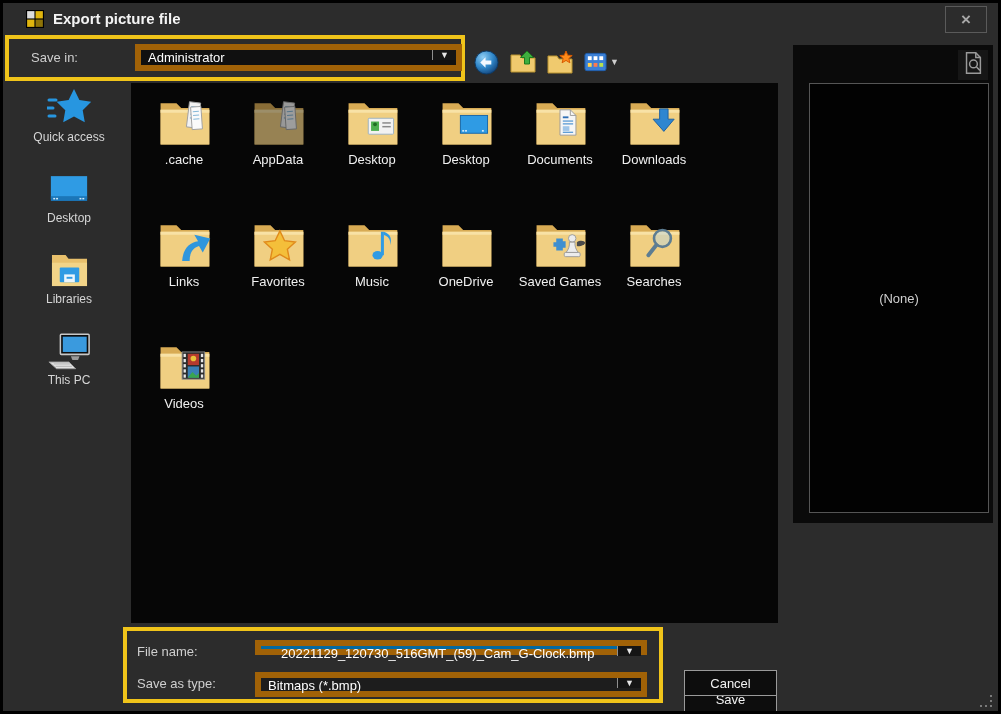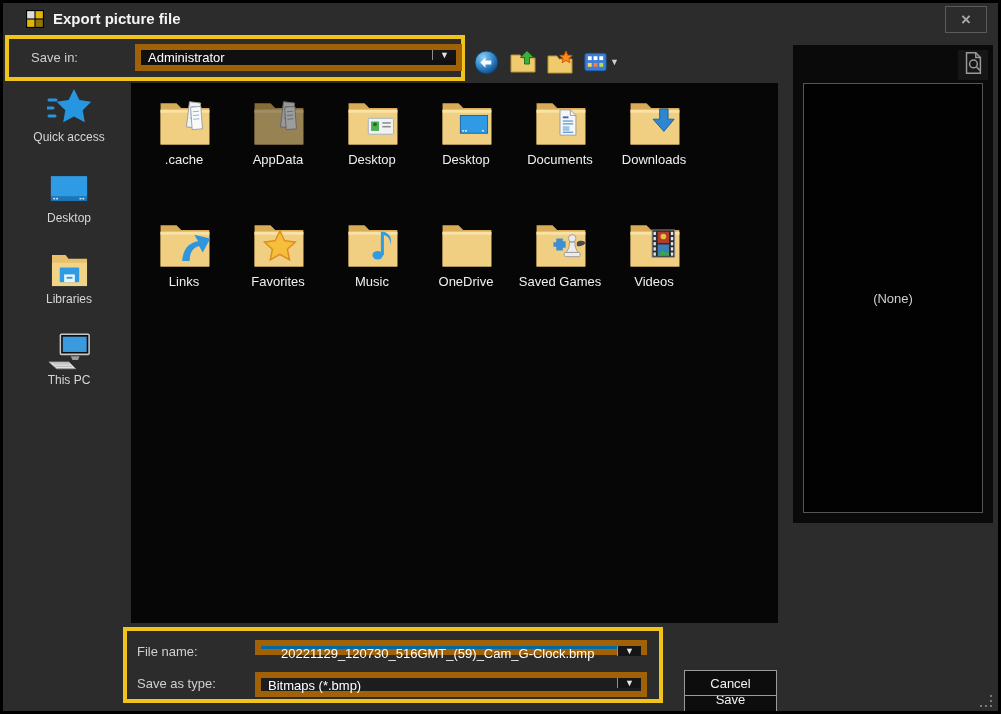--- a/index.html
+++ b/index.html
@@ -43,21 +43,21 @@
   
   #filearea{position:absolute;left:128px;top:80px;width:647px;height:540px;background:#060606;}
   #filegrid{position:absolute;left:6px;top:8px;display:grid;grid-template-columns:repeat(6,94px);grid-auto-rows:122px;}
   .file-item{display:flex;flex-direction:column;align-items:center;cursor:default;}
   .file-icon{width:60px;height:50px;margin-top:6px;}
   .file-icon svg{display:block;width:100%;height:100%;}
   .file-label{font-size:13px;color:#f0f0f0;margin-top:5px;text-align:center;white-space:nowrap;}
   
   #preview{position:absolute;left:790px;top:42px;width:200px;height:478px;background:#0a0a0a;}
   .preview-btn{position:absolute;right:5px;top:5px;width:30px;height:30px;display:flex;align-items:center;justify-content:center;background:#161616;}
-  .preview-inner{position:absolute;left:10px;top:38px;width:180px;height:430px;border:1px solid #555;background:#020202;display:flex;align-items:center;justify-content:center;}
+  .preview-inner{position:absolute;left:16px;top:38px;width:180px;height:430px;border:1px solid #555;background:#020202;display:flex;align-items:center;justify-content:center;}
   .preview-none{font-size:13px;color:#cfcfcf;}
   
   
   .btn{
     position:absolute;width:93px;height:26px;background:#0d0d0d;border:1px solid #9a9a9a;
     color:#f2f2f2;font-size:13px;display:flex;align-items:center;justify-content:center;
     font-family:"Liberation Sans",sans-serif;cursor:default;
   }
   #save-btn{left:681px;top:666px;margin-top:17px;}
   #cancel-btn{left:681px;top:667px;}
@@ -384,20 +384,32 @@
             </svg>
           </span>
           <span class="file-label">Saved Games</span>
         </div>
         <div class="file-item">
           <span class="file-icon">
             <svg viewBox="0 0 64 52">
               <path d="M7 6h17l5 5h30v39H7z" fill="#d8ab54"></path>
               <path d="M7 13h52v37H7z" fill="#f0cf82"></path>
               <path d="M7 13h52v3H7z" fill="#f8e2a6"></path>
+              <circle cx="41" cy="20" r="9" fill="#b9d4e4" fill-opacity=".45" stroke="#5d7d92" stroke-width="2.8"></circle>
+              <line x1="34.5" y1="27" x2="26" y2="38" stroke="#5d7d92" stroke-width="4.2" stroke-linecap="round"></line>
+            </svg>
+          </span>
+          <span class="file-label">Searches</span>
+        </div>
+        <div class="file-item">
+          <span class="file-icon">
+            <svg viewBox="0 0 64 52">
+              <path d="M7 6h17l5 5h30v39H7z" fill="#d8ab54"></path>
+              <path d="M7 13h52v37H7z" fill="#f0cf82"></path>
+              <path d="M7 13h52v3H7z" fill="#f8e2a6"></path>
               <rect x="30" y="11" width="24" height="29" fill="#2b2b2b" stroke="#888"></rect>
               <g fill="#e8e8e8">
                 <rect x="31.5" y="13" width="2.5" height="3.5"></rect>
                 <rect x="31.5" y="18.5" width="2.5" height="3.5"></rect>
                 <rect x="31.5" y="24" width="2.5" height="3.5"></rect>
                 <rect x="31.5" y="29.5" width="2.5" height="3.5"></rect>
                 <rect x="31.5" y="35" width="2.5" height="3.5"></rect>
                 <rect x="50" y="13" width="2.5" height="3.5"></rect>
                 <rect x="50" y="18.5" width="2.5" height="3.5"></rect>
                 <rect x="50" y="24" width="2.5" height="3.5"></rect>

